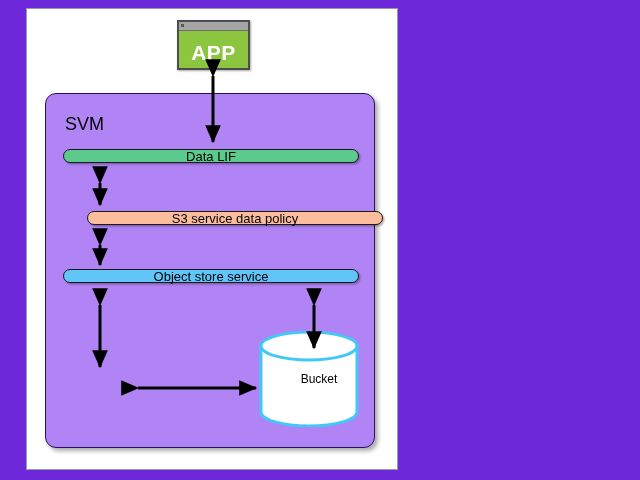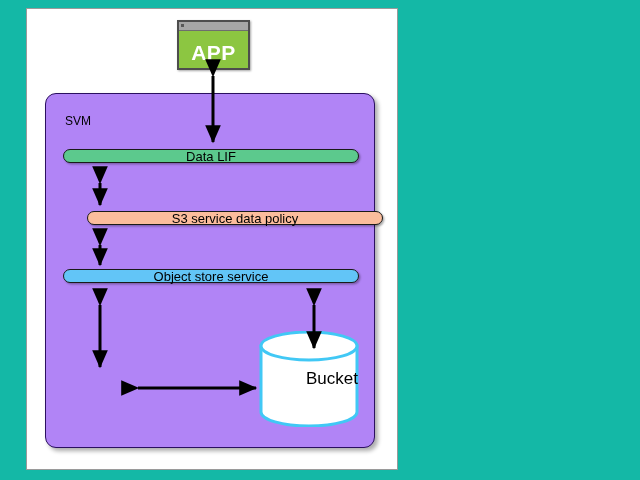--- a/index.html
+++ b/index.html
@@ -14,21 +14,21 @@
     height: 480px;
     overflow: hidden;
     position: relative;
   }
 
   #canvas {
     position: absolute;
     left: 0; top: 0;
     width: 640px;
     height: 480px;
-    background: #14b8a6;
+    background: #6d28d9;
   }
 
   
   .top-clip-strip {
     position: absolute;
     left: 30px;
     top: 0px;
     width: 560px;
     height: 4px;
     overflow: hidden;
@@ -110,21 +110,21 @@
     background: #b184f6;
     border: 1.5px solid #2b1060;
     border-radius: 11px;
     box-sizing: border-box;
     box-shadow: 3px 3px 4px rgba(0,0,0,0.33);
   }
   .svm-label {
     position: absolute;
     left: 19px;
     top: 20px;
-    font-size: 12px;
+    font-size: 18px;
     color: #000000;
   }
 
   
   .bar {
     position: absolute;
     left: 17px;
     width: 296px;
     height: 14px;
     border: 1.5px solid #1a1a1a;
@@ -164,28 +164,28 @@
   .bucket {
     position: absolute;
     left: 213px;
     top: 237px;
     width: 100px;
     height: 96px;
   }
   .bucket svg { display: block; }
   .bucket-label {
     position: absolute;
-    left: 17px;
+    left: 4px;
     top: 0;
     width: 112px;
     height: 96px;
     display: flex;
     align-items: center;
     justify-content: center;
-    font-size: 17px;
+    font-size: 12px;
     color: #000000;
     pointer-events: none;
   }
 
   
   .arrow-layer {
     position: absolute;
     left: 0; top: 0;
     width: 640px;
     height: 480px;

